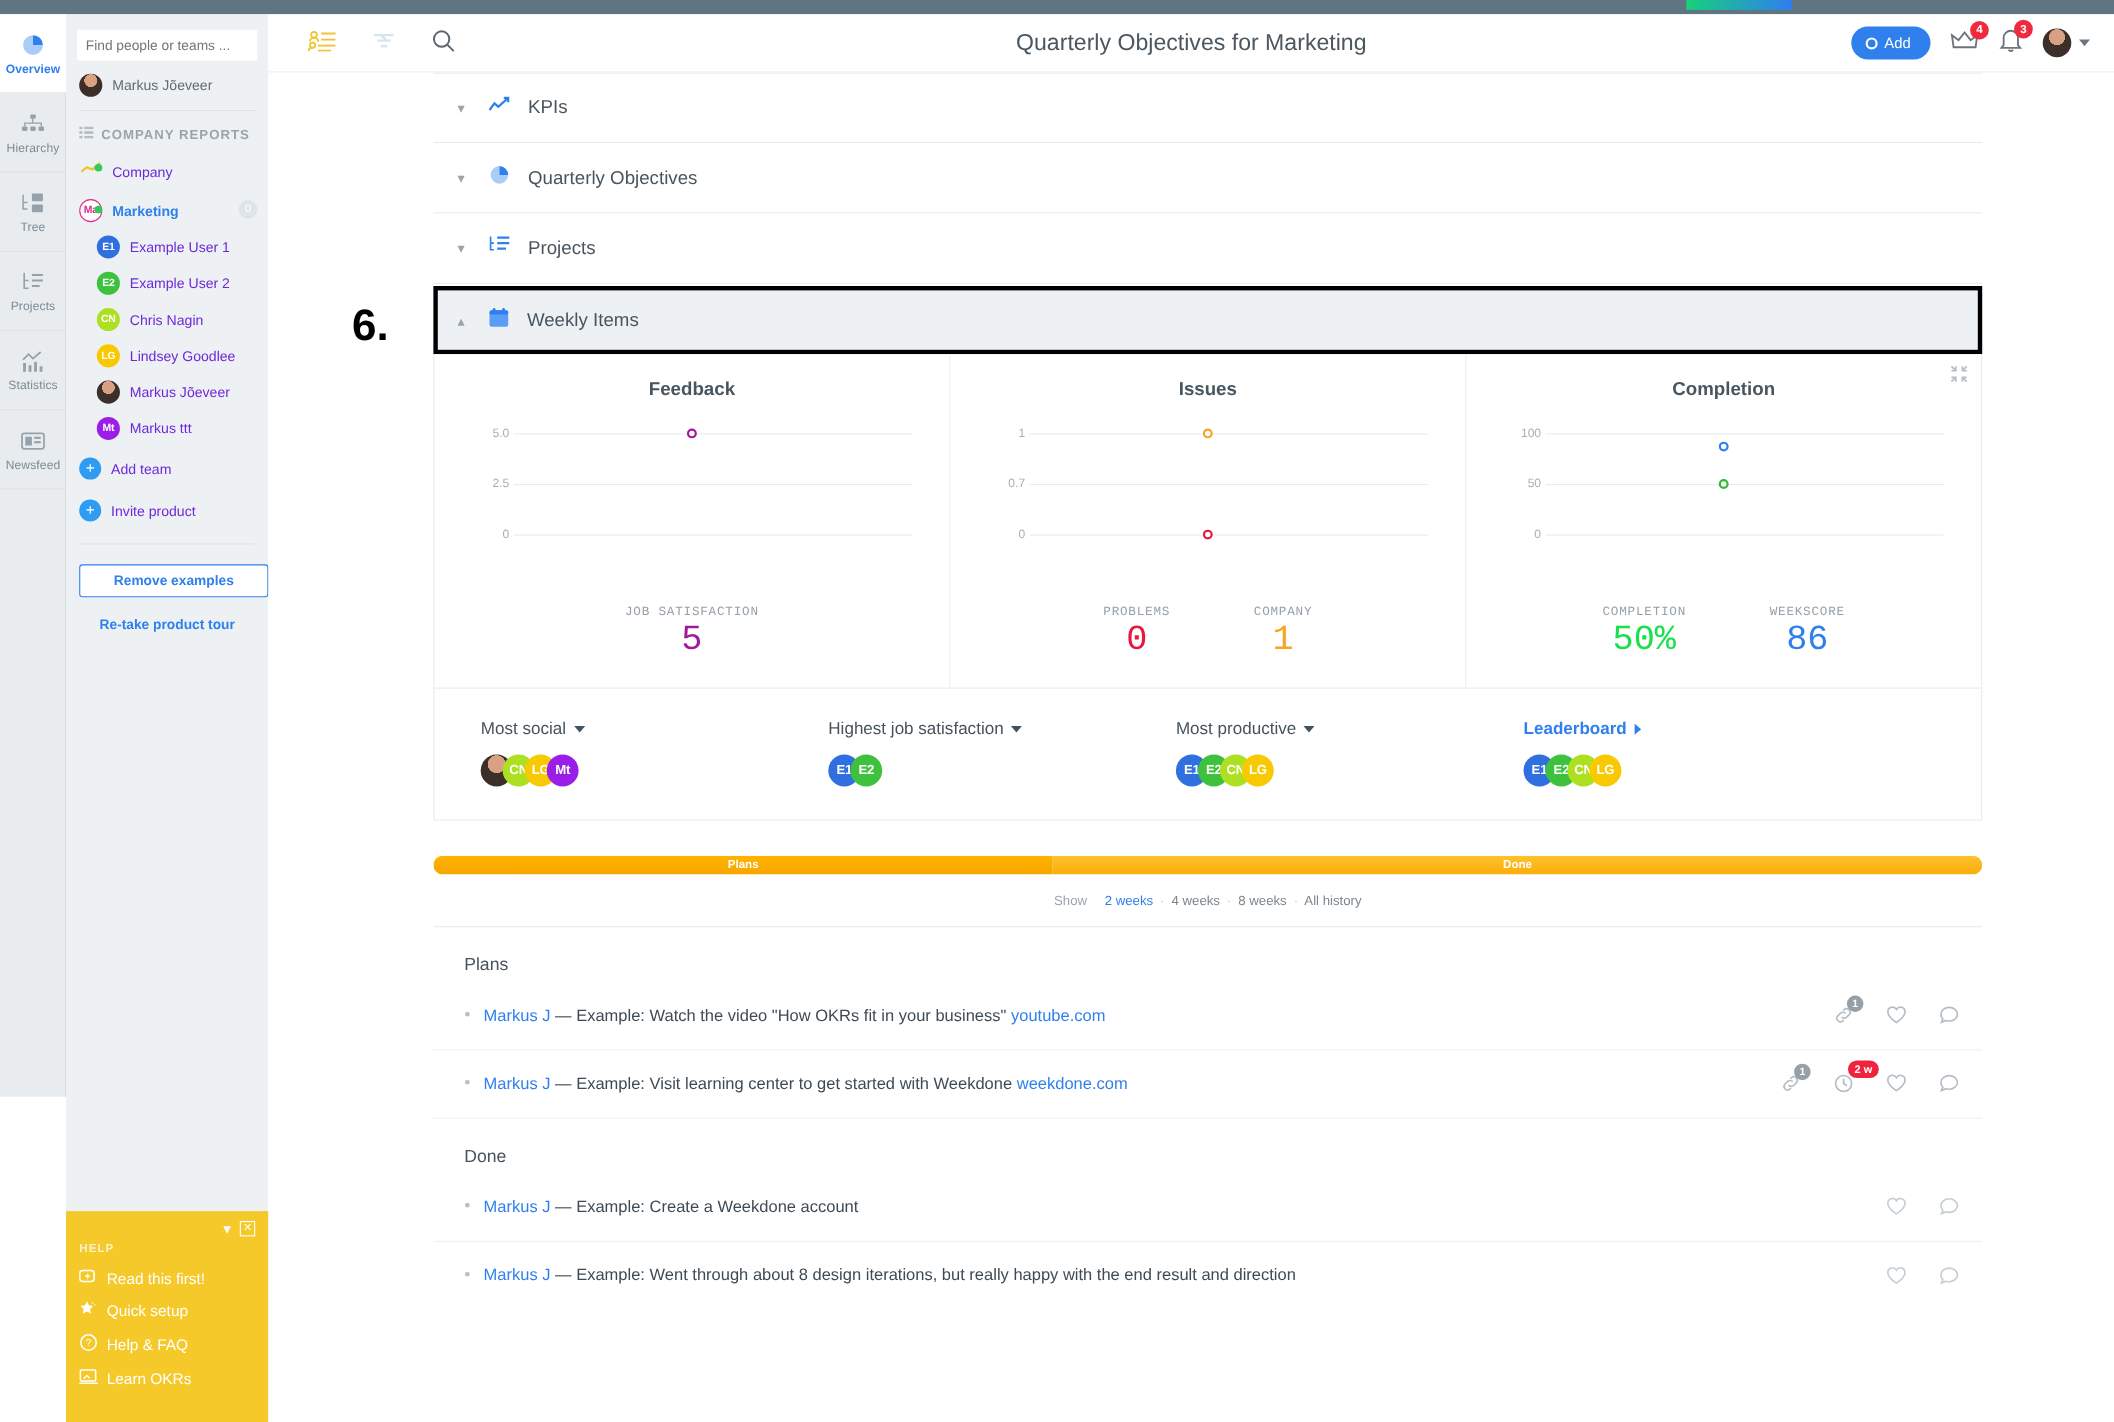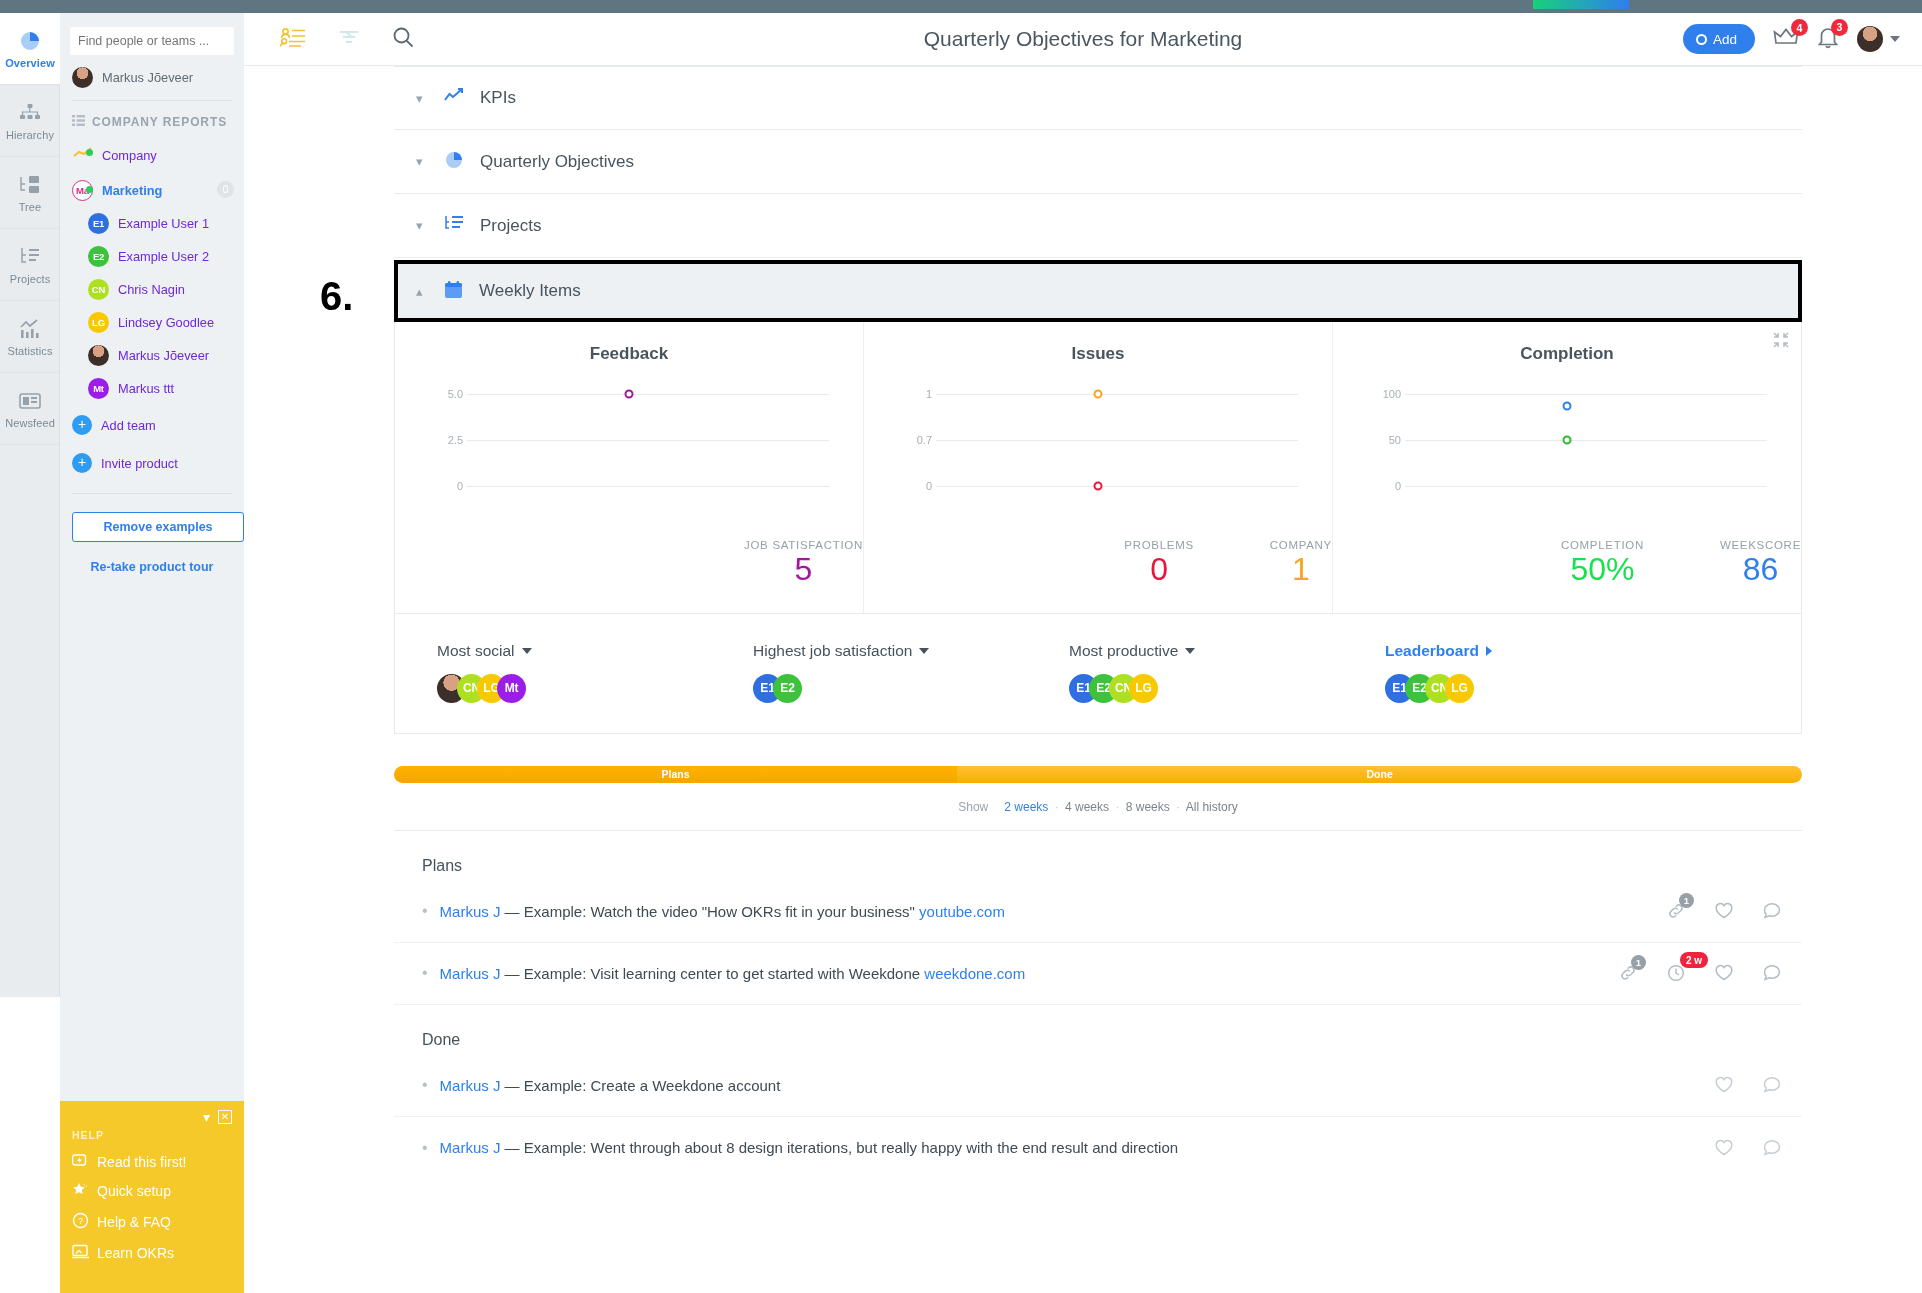--- a/index.html
+++ b/index.html
@@ -180,21 +180,21 @@
   }
   .card + .card { border-left:1px solid #eceff2; }
   .card-title { text-align:center; font-size:17px; color:#48555f; font-weight:bold;
                 margin-bottom: 26px; }
   .plot { position:relative; height:110px; margin:0 34px; }
   .gridline { position:absolute; left:38px; right:0; height:1px; background:#e8ebee; }
   .ylab { position:absolute; left:0; width:34px; text-align:right;
           font-size:11px; color:#a7b0b8; transform: translateY(-6px); }
   .pt { position:absolute; width:9px; height:9px; border-radius:50%;
         background:#fff; transform: translate(-50%,-50%); }
-  .stats { display:flex; justify-content:flex-end; gap:76px; margin-top:39px; }
+  .stats { display:flex; justify-content:center; gap:76px; margin-top:50px;font-family:Liberation Mono, monospace; }
   .stat { text-align:center; }
   .stat-lab { font-size:11.5px; letter-spacing:.7px; color:#96a0a9; }
   .stat-val { font-size:32px; margin-top:2px; font-weight:300; line-height:1.05; }
   .collapse-ico {
     position:absolute; right:12px; top:10px; width:16px; height:16px; cursor:pointer;
   }
 
   
   .social {
     margin: 0 120px 0 150px; border:1px solid #e7ebef; border-top:none;

